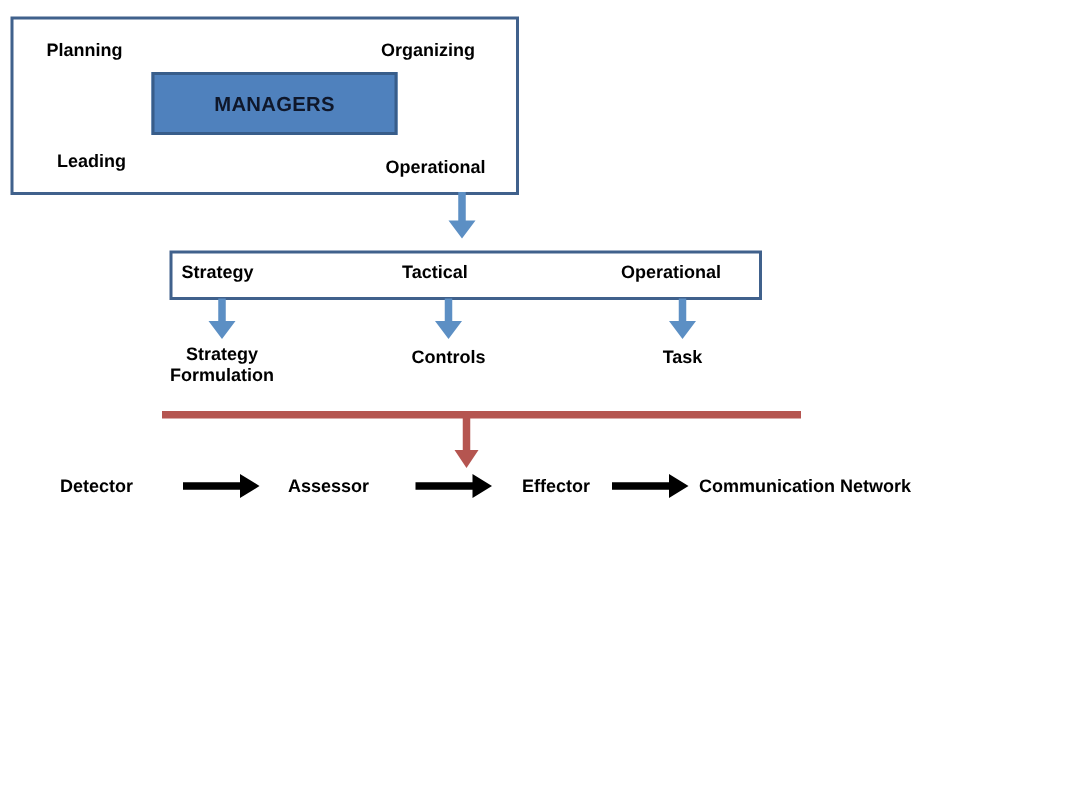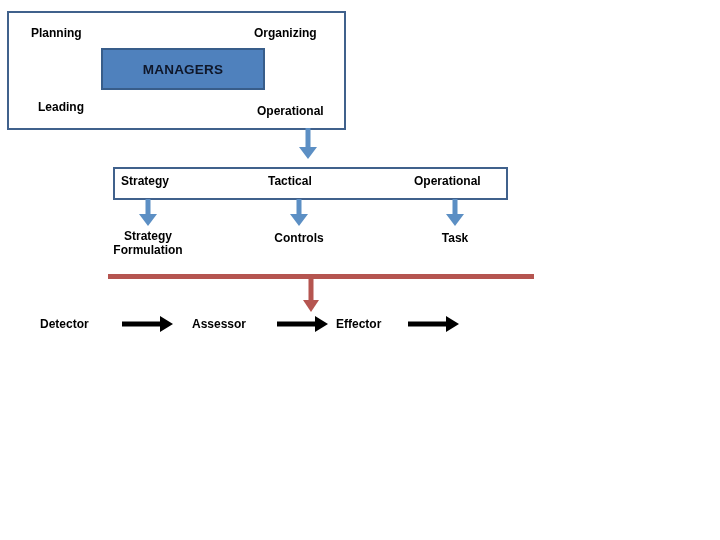--- a/index.html
+++ b/index.html
@@ -215,21 +215,22 @@
     <div class="head" style="left:38px;"></div>
   </div>
 
   <div class="abs txt" style="left:180px; top:317px;margin-left:12px;">Assessor</div>
 
   <div class="abs arrow-right" style="left:277px; top:316px; width:52px; height:16px;">
     <div class="stem" style="width:40px;"></div>
     <div class="head" style="left:38px;"></div>
   </div>
 
-  <div class="abs txt" style="left:336px; top:317px;">Effector</div>
+  <div class="abs txt" style="left:348px; top:317px;">Effector</div>
 
   <div class="abs arrow-right" style="left:408px; top:316px; width:52px; height:16px;">
     <div class="stem" style="width:40px;"></div>
     <div class="head" style="left:38px;"></div>
   </div>
 
+  <div class="abs txt" style="left:466px; top:317px;">Communication Network</div>
 
 </div>
 
 </body></html>

